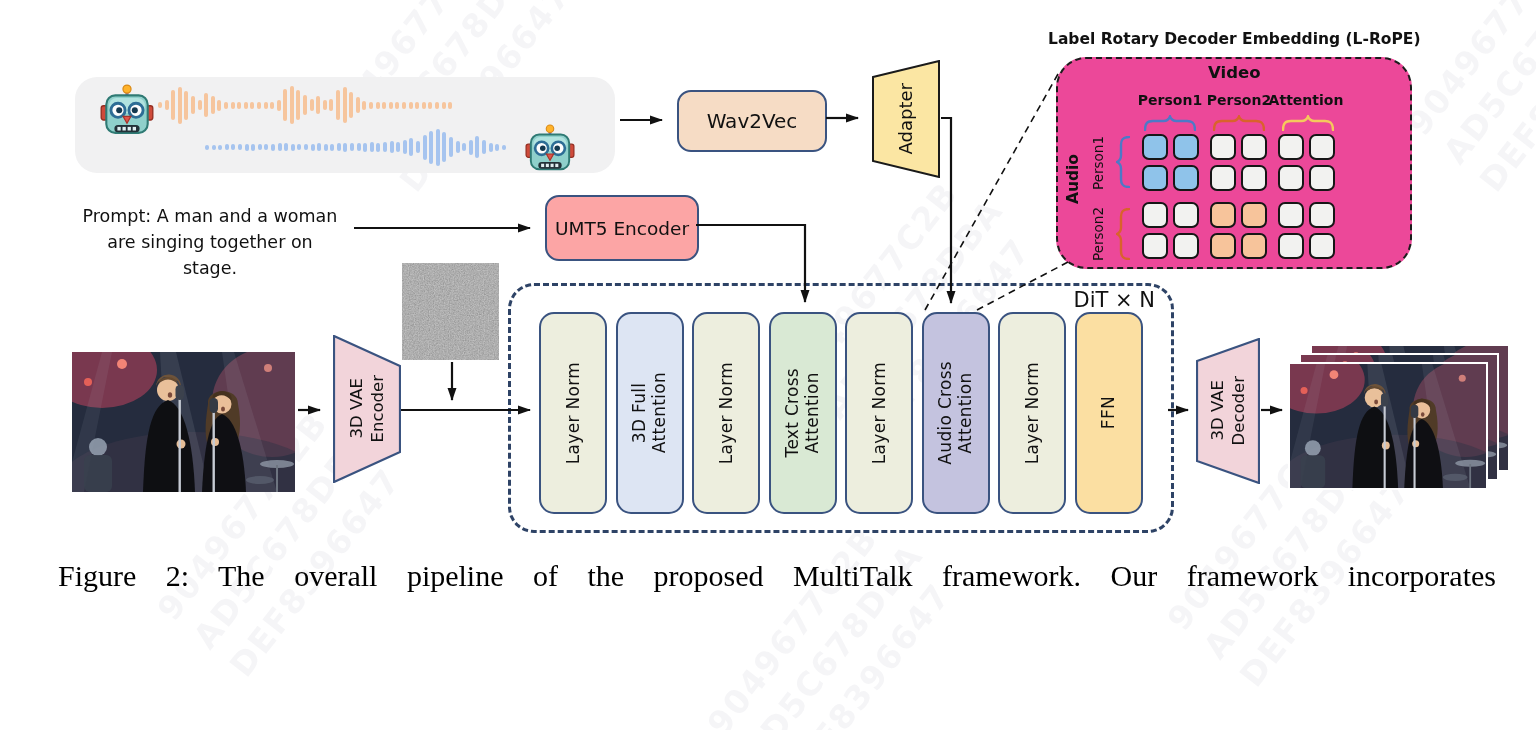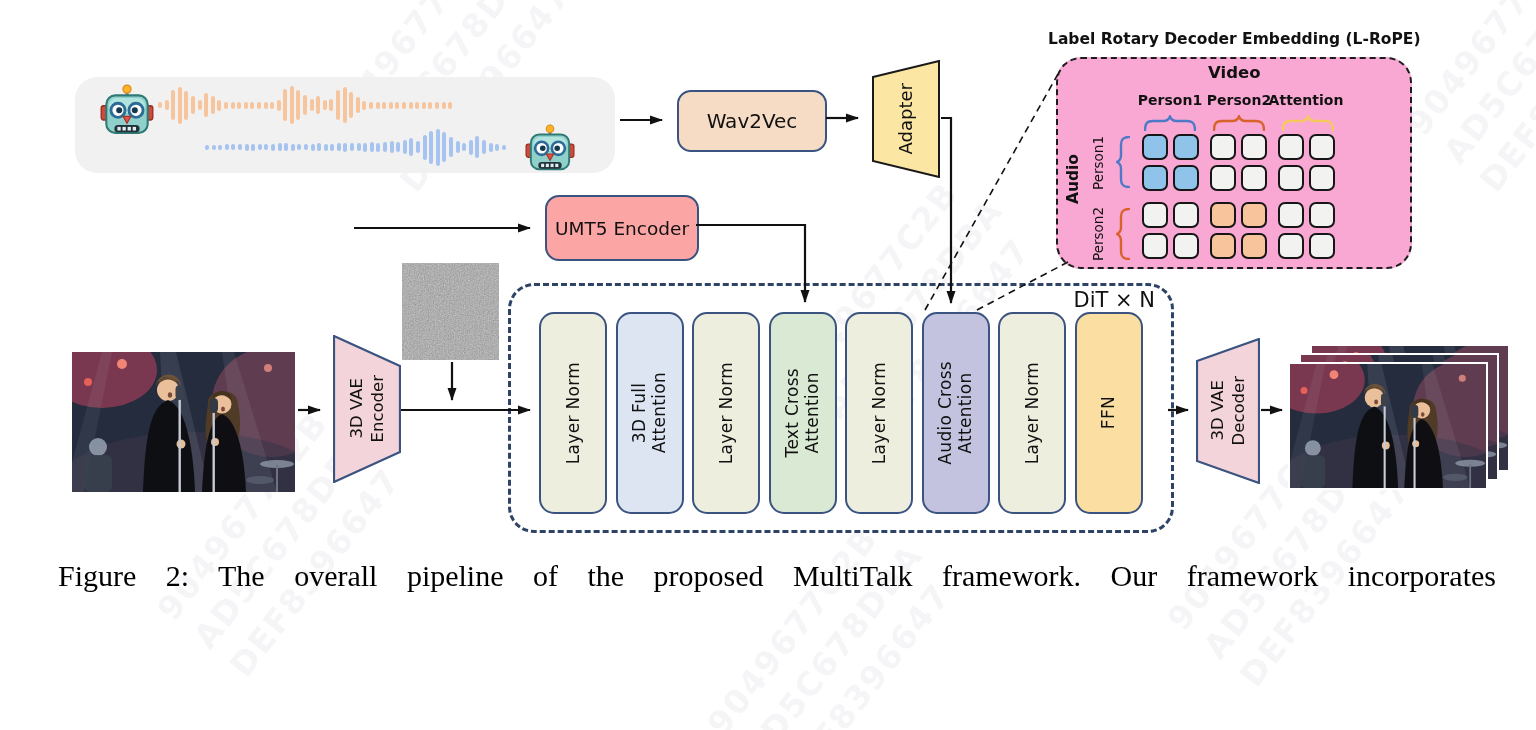--- a/index.html
+++ b/index.html
@@ -229,20 +229,25 @@
       <div class="wbar" style="height: 22px; background: rgb(166, 196, 239);"></div>
       <div class="wbar" style="height: 14px; background: rgb(166, 196, 239);"></div>
       <div class="wbar" style="height: 9px; background: rgb(166, 196, 239);"></div>
       <div class="wbar" style="height: 7px; background: rgb(166, 196, 239);"></div>
       <div class="wbar" style="height: 5px; background: rgb(166, 196, 239);"></div>
     </div>
   <svg class="abs" style="left:525px;top:124px;z-index:3" width="50" height="50">
       <use href="#robot-icon-sym"></use>
     </svg>
 
+  <div class="abs prompt" style="left:60px;top:203px">
+    <div>Prompt: A man and a woman</div>
+    <div>are singing together on</div>
+    <div>stage.</div>
+  </div>
 
   <div class="abs rbox" style="left: 677px; top: 90px; width: 146px; height: 58px; font-size: 20px; background: rgb(246, 220, 197);">
     <span>Wav2Vec</span>
   </div>
 
   <div class="abs trap-wrap" style="left:872px;top:60px;width:68px;height:118px">
     <svg width="68" height="118">
         <polygon points="1,17 67,1 67,117 1,101" stroke-width="2" fill="#FBE6A3" stroke="#1a1a1a"></polygon>
       </svg>
     <div class="trap-label">
@@ -336,21 +341,21 @@
       <svg width="196" height="124">
           <use href="#stage-art"></use>
         </svg></div>
     <div class="frame" style="left:0;top:18px;width:196px;height:124px;box-shadow:0 0 0 2px #fff">
       <svg width="196" height="124">
           <use href="#stage-art"></use>
         </svg></div>
   </div>
 
   <div class="abs lrope-title">Label Rotary Decoder Embedding (L-RoPE)</div>
-  <div class="abs lrope-panel" style="background: #f9a8d4; border-radius: 25px;">
+  <div class="abs lrope-panel" style="background: #ec4899;">
     <div class="abs" style="left:150px;top:4px;font-size:16.5px;font-weight:bold">Video</div>
     <div class="collabel" style="left:112px">Person1</div>
     <div class="collabel" style="left:181px">Person2</div>
     <div class="collabel" style="left:248px">Attention</div>
     <svg class="brace" style="left:86px;top:56px" width="52" height="16">
       <path d="M1,15 C1,8 3.5,6 9,6 L19.5,6 C23.5,6 25,4 26,1.5 C27,4 28.5,6 32.5,6 L43,6 C48.5,6 51,8 51,15" fill="none" stroke-width="2.4" stroke-linecap="round" stroke="#4D79C7"></path>
       </svg>
     <svg class="brace" style="left:155px;top:56px" width="52" height="16">
       <path d="M1,15 C1,8 3.5,6 9,6 L19.5,6 C23.5,6 25,4 26,1.5 C27,4 28.5,6 32.5,6 L43,6 C48.5,6 51,8 51,15" fill="none" stroke-width="2.4" stroke-linecap="round" stroke="#D9622B"></path>
       </svg>

